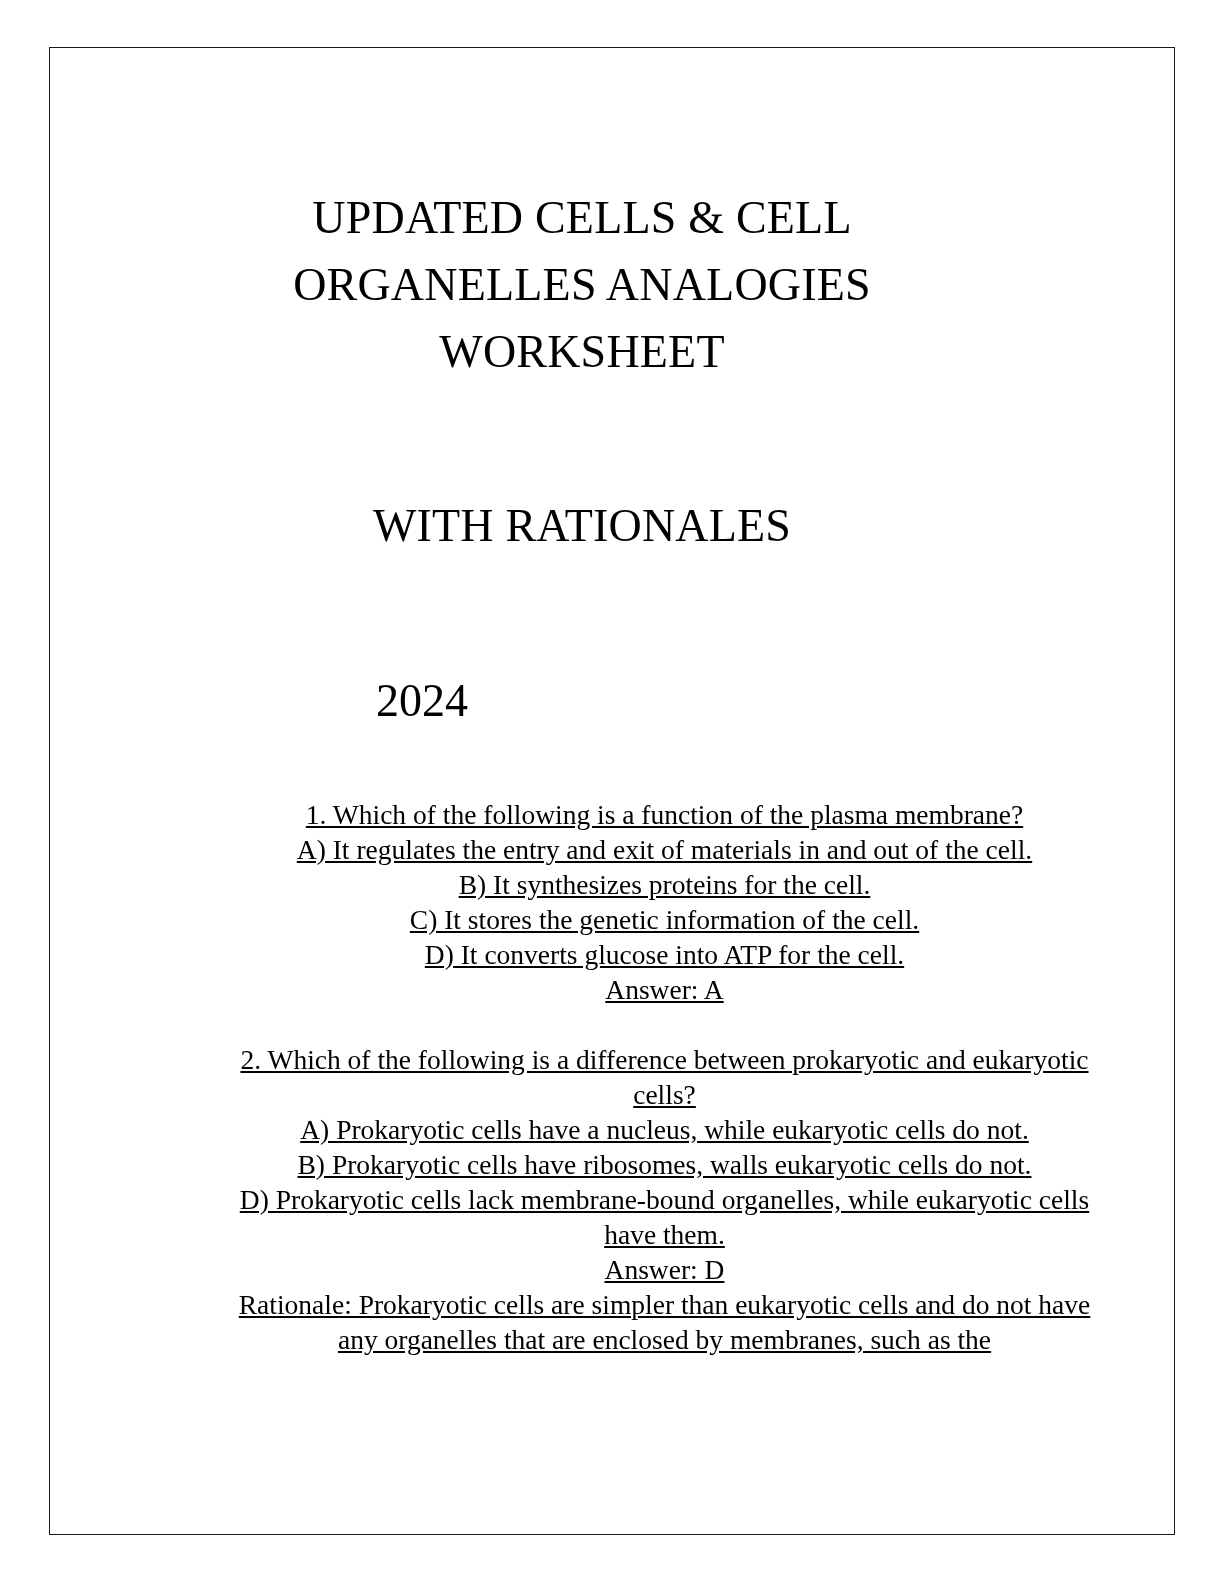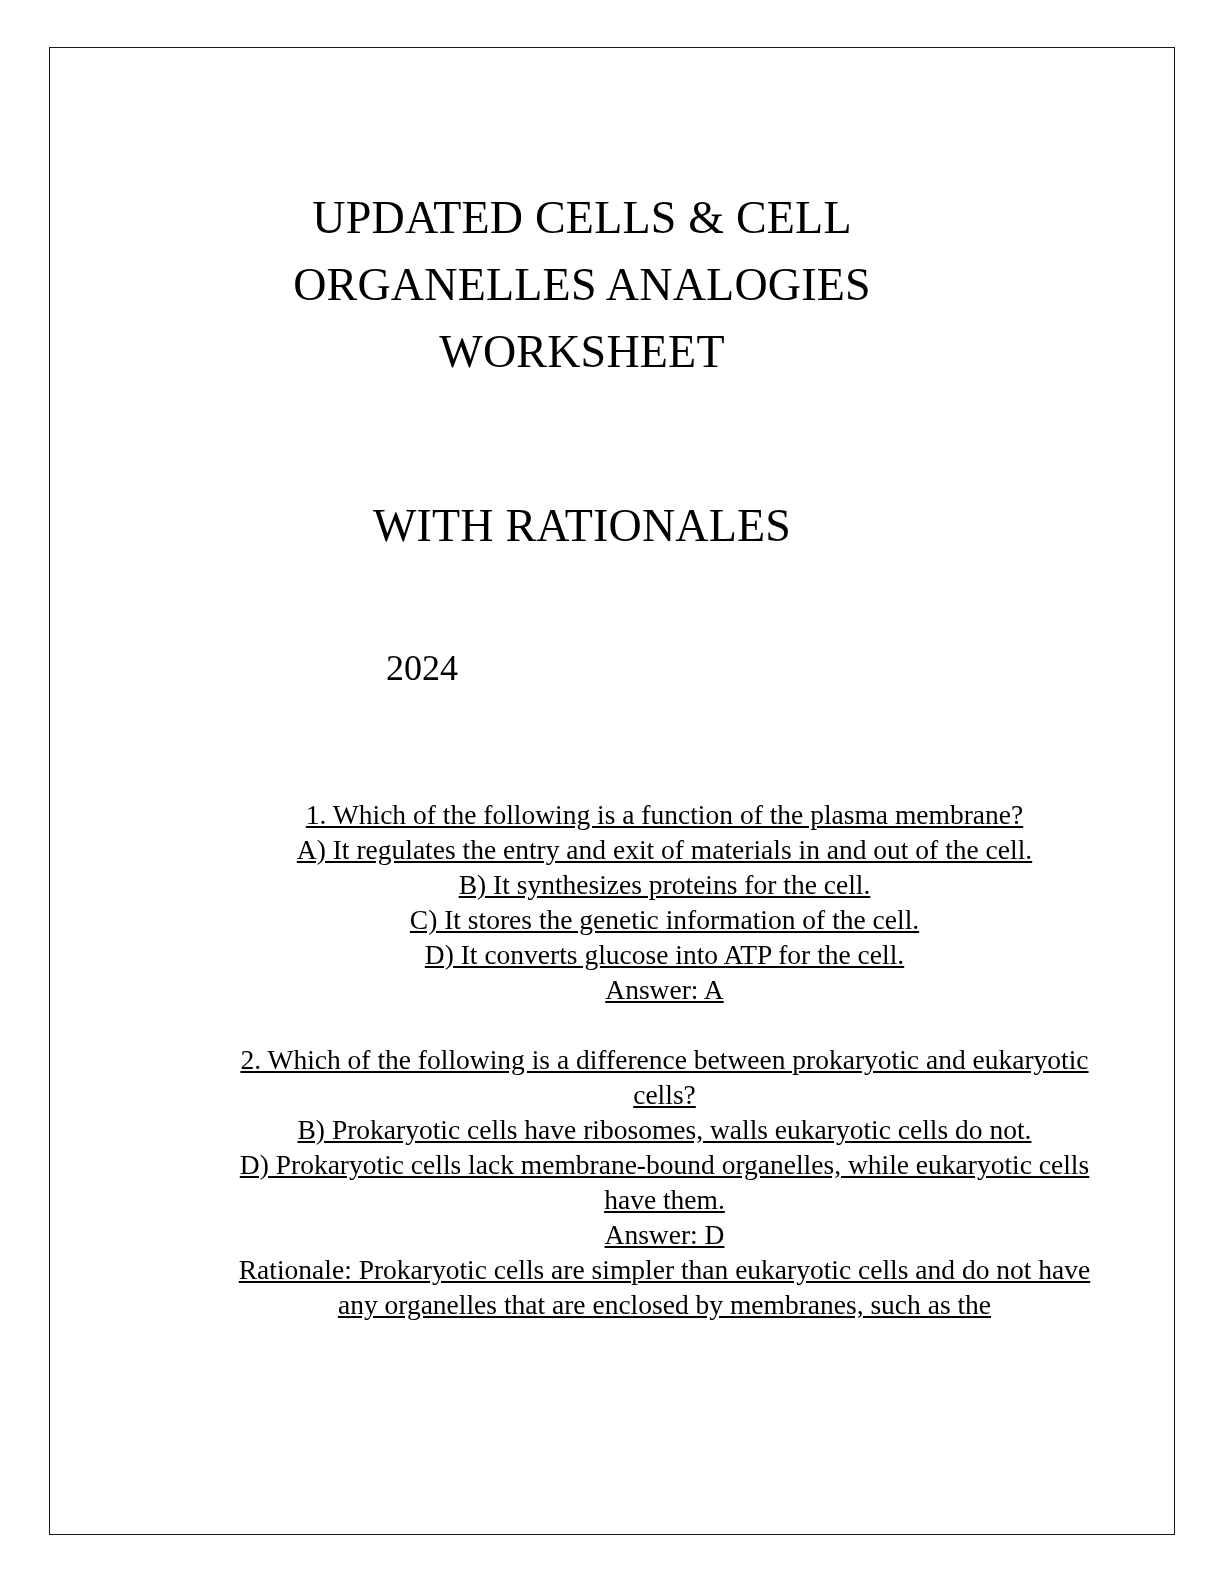--- a/index.html
+++ b/index.html
@@ -67,24 +67,24 @@
     font-size: 46px;
     line-height: 67px;
     font-weight: normal;
     letter-spacing: 0.2px;
     margin: 0;
     color: #000000;
   }
 
   .doc-year {
     position: absolute;
-    top: 587px;
+    top: 619px;
     left: 0;
     width: 400px;
-    font-size: 36px;
+    font-size: 46px;
     line-height: 67px;
     font-weight: normal;
     margin: 0;
     color: #000000;
   }
 
   
   .questions {
     position: absolute;
     top: 749px;
@@ -125,20 +125,21 @@
           <p class="qline">1. Which of the following is a function of the plasma membrane?</p>
           <p class="qline">A) It regulates the entry and exit of materials in and out of the cell.</p>
           <p class="qline">B) It synthesizes proteins for the cell.</p>
           <p class="qline">C) It stores the genetic information of the cell.</p>
           <p class="qline">D) It converts glucose into ATP for the cell.</p>
           <p class="qline">Answer: A</p>
         </div>
 
         <div class="qblock">
           <p class="qline">2. Which of the following is a difference between prokaryotic and eukaryotic cells?</p>
+          <p class="qline">A) Prokaryotic cells have a nucleus, while eukaryotic cells do not.</p>
           <p class="qline">B) Prokaryotic cells have ribosomes, walls eukaryotic cells do not.</p>
           <p class="qline">D) Prokaryotic cells lack membrane-bound organelles, while eukaryotic cells have them.</p>
           <p class="qline">Answer: D</p>
           <p class="qline">Rationale: Prokaryotic cells are simpler than eukaryotic cells and do not have any organelles that are enclosed by membranes, such as the</p>
         </div>
 
       </div>
     </div>
   </div>
 </div>

